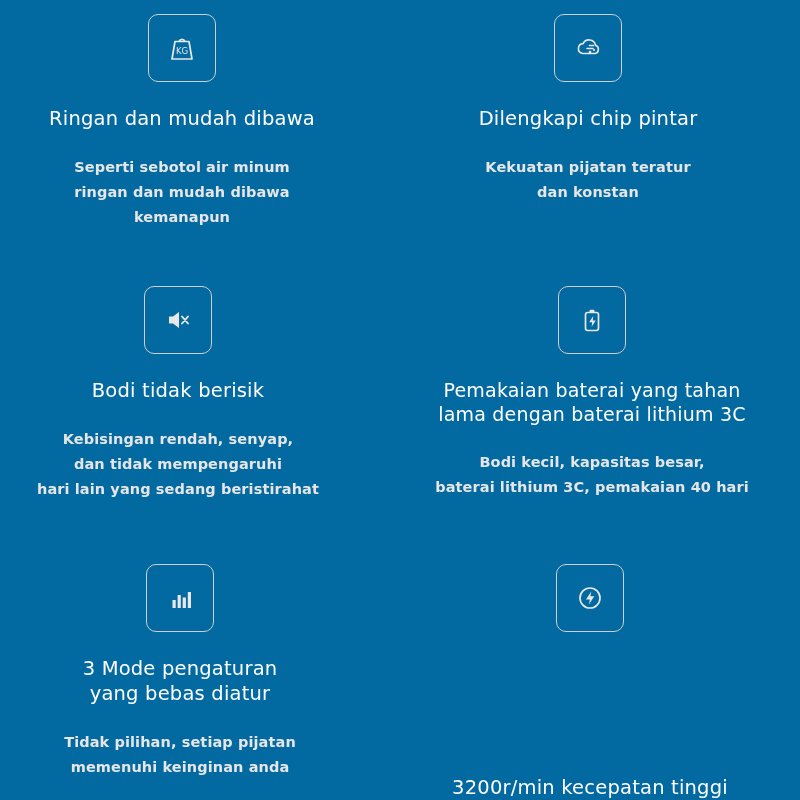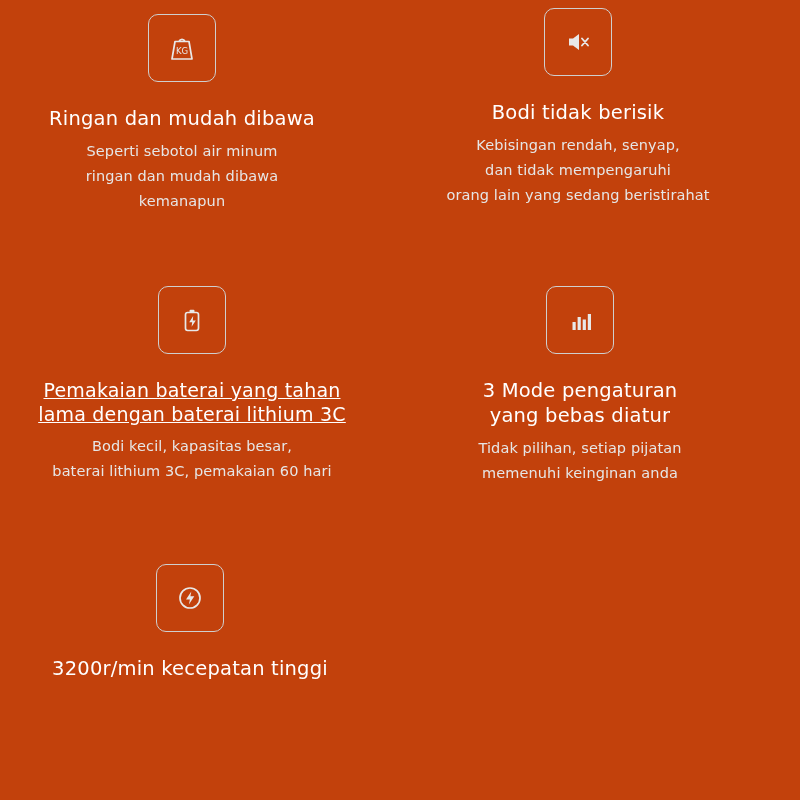--- a/index.html
+++ b/index.html
@@ -11,21 +11,21 @@
     width: 800px;
     height: 800px;
     overflow: hidden;
     font-family: "DejaVu Sans", sans-serif;
     color: #ffffff;
   }
   .page {
     position: relative;
     width: 800px;
     height: 800px;
-    background: #c2410c;
+    background: #0369a1;
     box-sizing: border-box;
   }
   .grid {
     display: grid;
     grid-template-columns: 1fr 1fr;
     grid-template-rows: 278px 278px 244px;
     width: 800px;
     height: 800px;
   }
   .cell {
@@ -57,39 +57,38 @@
     line-height: 25px;
     letter-spacing: 0.2px;
     text-align: center;
     color: #ffffff;
     font-weight: 400;
     white-space: pre-line;
   }
   .title.big {
     font-size: 19px;
     line-height: 24px;
-    text-decoration: underline;
   }
   .subtitle {
-    margin-top: 8px;
+    margin-top: 24px;
     font-size: 14.5px;
     line-height: 25px;
     text-align: center;
     color: #e6e6e6;
-    font-weight: 400;
+    font-weight: 700;
     white-space: pre-line;
     letter-spacing: 0.1px;
   }
   
   .nudge-left-1 { transform: translateX(-18px); }
   .nudge-left-2 { transform: translateX(-22px); }
   .nudge-left-3 { transform: translateX(-20px); }
   .nudge-right-1 { transform: translateX(-12px); }
   .nudge-right-2 { transform: translateX(-8px); }
-  .nudge-right-3 { transform: translateX(-10px); }
+  .nudge-right-3 { transform: translateX(-10px); justify-content: space-between; }
 </style>
 </head>
 <body>
 
 <div class="page">
   <div class="grid">
 
     <div class="cell r1 nudge-left-1">
       <div class="icon-box">
         <svg width="40" height="40" viewBox="0 0 40 40" fill="none">
@@ -97,46 +96,60 @@
           <path d="M17 13.5 a3.2 3.2 0 0 1 6 0" stroke="#e8e8e8" stroke-width="1.7" fill="none"></path>
           <text x="20" y="26" font-family="DejaVu Sans, sans-serif" font-size="8.5" fill="#e8e8e8" text-anchor="middle">KG</text>
         </svg>
       </div>
       <div class="title">Ringan dan mudah dibawa</div>
       <div class="subtitle">Seperti sebotol air minum
 ringan dan mudah dibawa
 kemanapun</div>
     </div>
 
+    <div class="cell r1 nudge-right-1">
+      <div class="icon-box">
+        <svg width="40" height="40" viewBox="0 0 40 40" fill="none">
+          <path d="M14.5 25.5 a5 5 0 0 1 0.6 -9.9 a6.6 6.6 0 0 1 12.4 1.6 a4.3 4.3 0 0 1 -0.6 8.3 Z" stroke="#e8e8e8" stroke-width="1.6" stroke-linejoin="round" fill="none"></path>
+          <path d="M19 20.5 h6" stroke="#e8e8e8" stroke-width="1.6" stroke-linecap="round"></path>
+          <path d="M21.5 17.5 h4" stroke="#e8e8e8" stroke-width="1.6" stroke-linecap="round"></path>
+          <circle cx="22" cy="24" r="1.3" fill="#e8e8e8"></circle>
+          <circle cx="26" cy="22" r="1.1" fill="#e8e8e8"></circle>
+        </svg>
+      </div>
+      <div class="title">Dilengkapi chip pintar</div>
+      <div class="subtitle">Kekuatan pijatan teratur
+dan konstan</div>
+    </div>
 
     <div class="cell r2 nudge-left-2">
       <div class="icon-box">
         <svg width="40" height="40" viewBox="0 0 40 40" fill="none">
           <path d="M11 16.5 h4 L21 12 v16 l-6 -4.5 h-4 Z" fill="#e8e8e8"></path>
           <path d="M24 16.5 l6 7 M30 16.5 l-6 7" stroke="#e8e8e8" stroke-width="1.9" stroke-linecap="round"></path>
         </svg>
       </div>
       <div class="title">Bodi tidak berisik</div>
       <div class="subtitle">Kebisingan rendah, senyap,
 dan tidak mempengaruhi
-orang lain yang sedang beristirahat</div>
+hari lain yang sedang beristirahat</div>
     </div>
 
     <div class="cell r2 nudge-right-2">
       <div class="icon-box">
         <svg width="40" height="40" viewBox="0 0 40 40" fill="none">
           <rect x="13.5" y="12.5" width="13" height="18" rx="2.2" stroke="#e8e8e8" stroke-width="1.7" fill="none"></rect>
           <rect x="17.5" y="9.8" width="5" height="2.6" rx="1" fill="#e8e8e8"></rect>
           <path d="M21.2 16 l-4 6.2 h3 l-0.6 4.6 l4.2 -6.4 h-3 Z" fill="#e8e8e8"></path>
         </svg>
       </div>
       <div class="title big">Pemakaian baterai yang tahan
 lama dengan baterai lithium 3C</div>
       <div class="subtitle">Bodi kecil, kapasitas besar,
-baterai lithium 3C, pemakaian 60 hari</div>
+baterai lithium 3C, pemakaian 40 hari</div>
     </div>
 
     <div class="cell r3 nudge-left-3">
       <div class="icon-box">
         <svg width="40" height="40" viewBox="0 0 40 40" fill="none">
           <rect x="12.5" y="22" width="3.2" height="8" fill="#e8e8e8"></rect>
           <rect x="17.6" y="17" width="3.2" height="13" fill="#e8e8e8"></rect>
           <rect x="22.7" y="19.5" width="3.2" height="10.5" fill="#e8e8e8"></rect>
           <rect x="27.8" y="14" width="3.2" height="16" fill="#e8e8e8"></rect>
         </svg>

